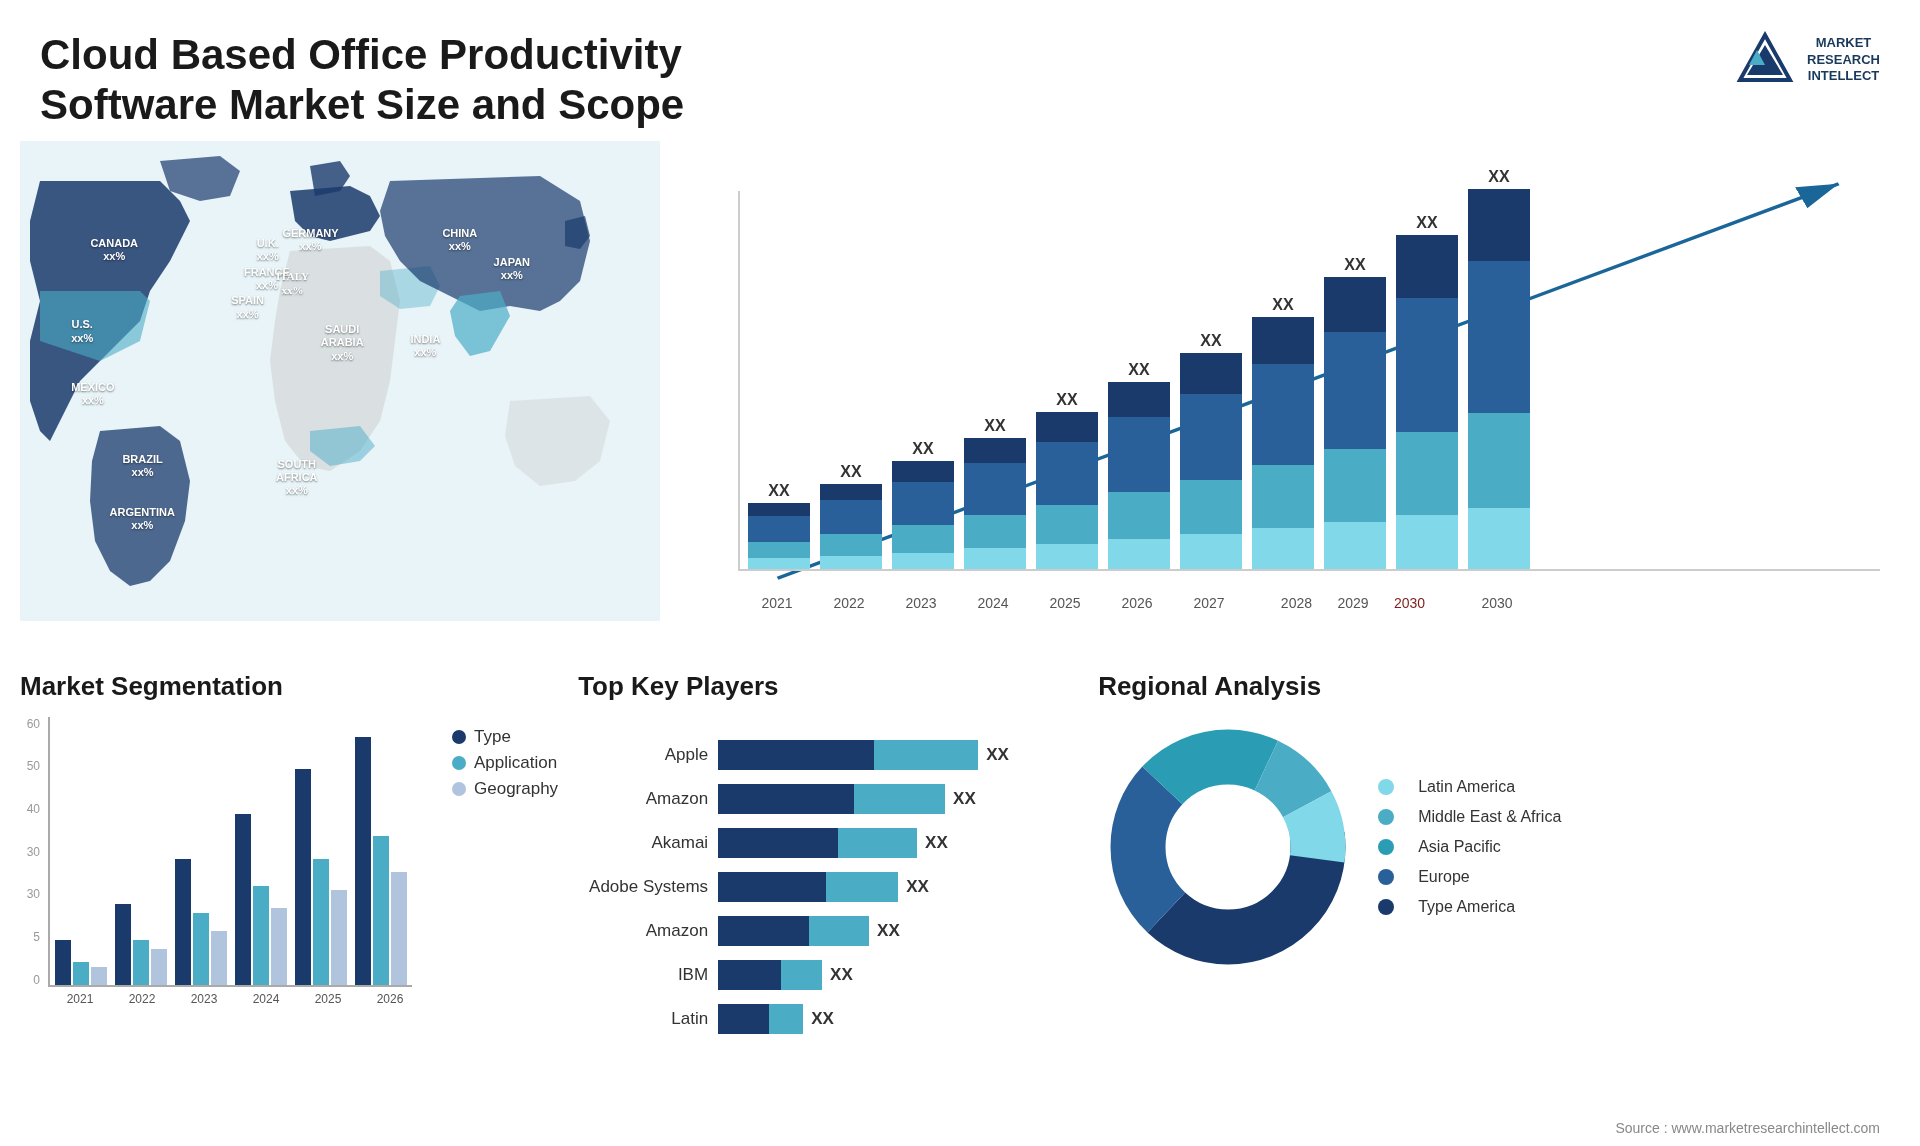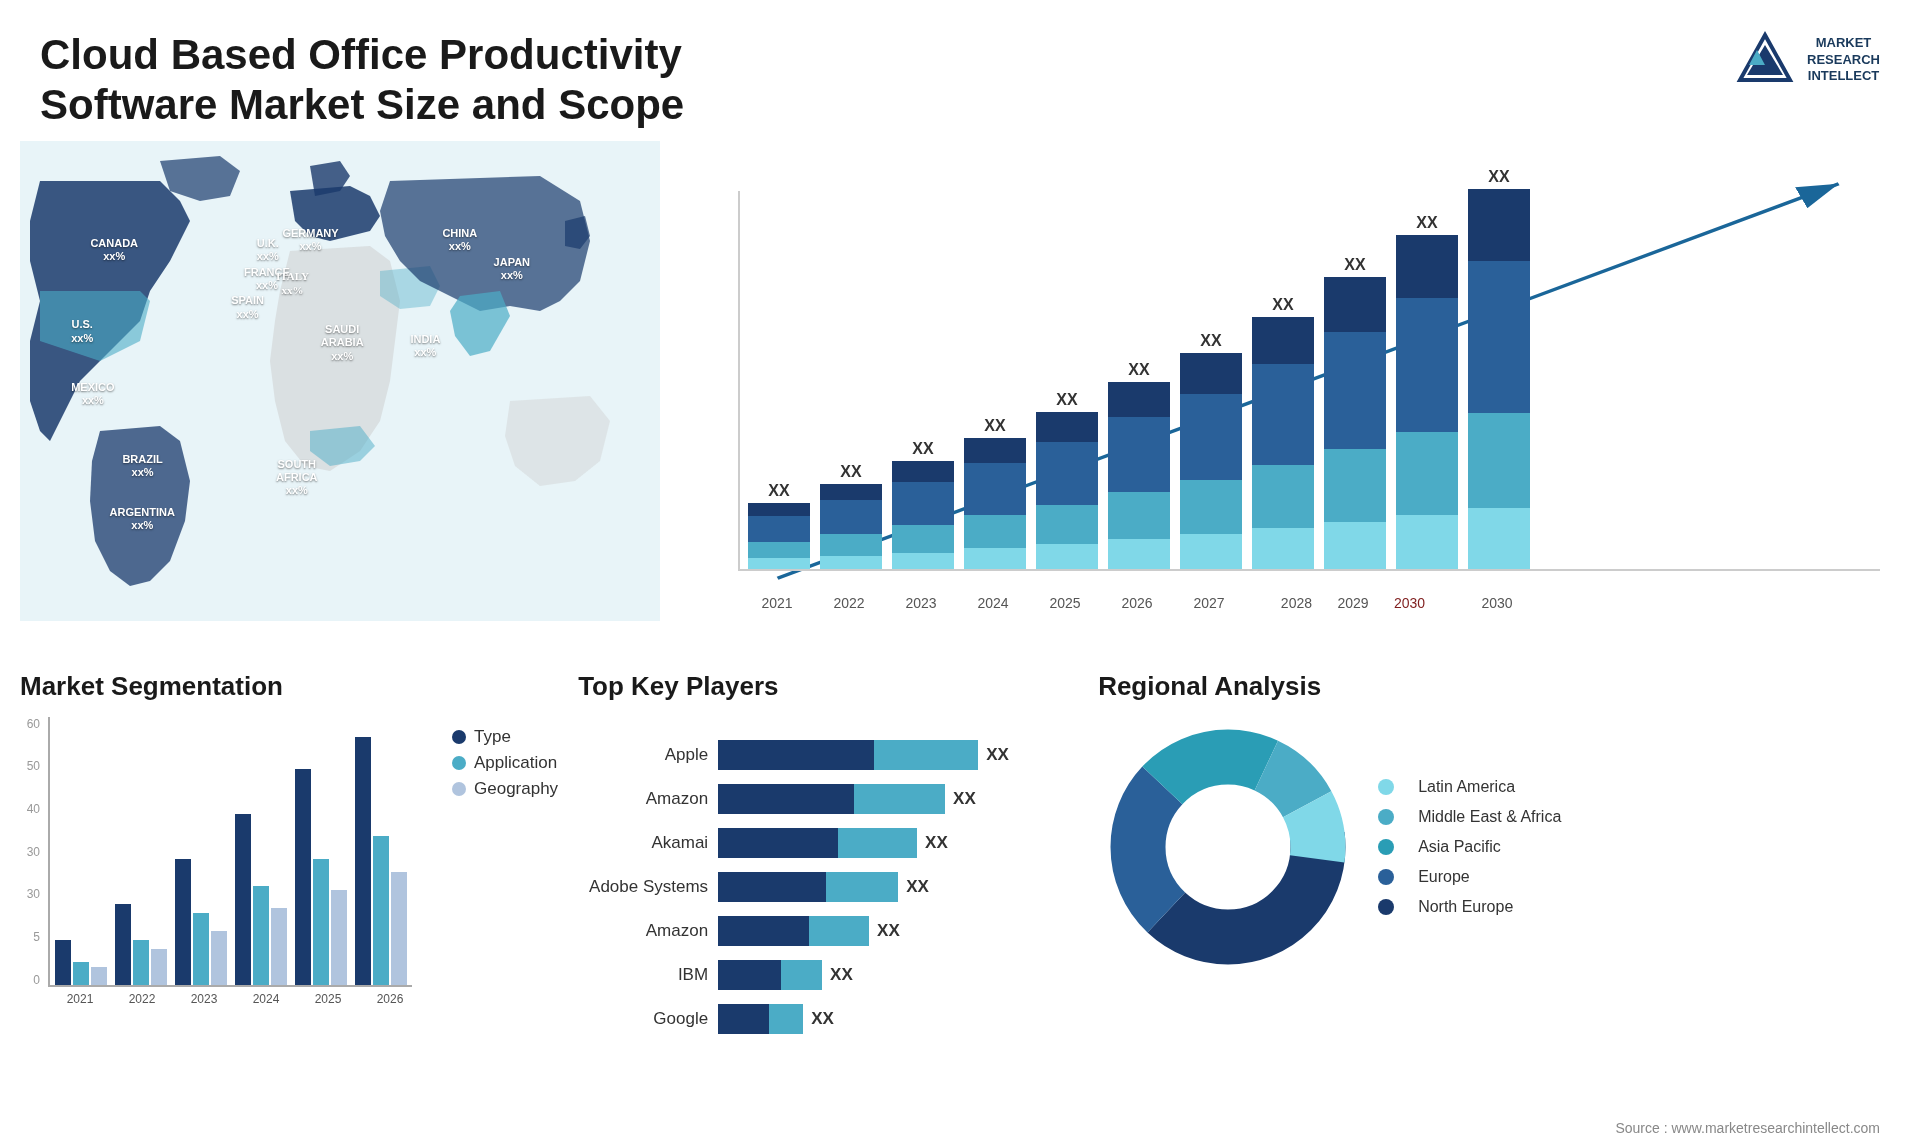--- a/index.html
+++ b/index.html
@@ -514,21 +514,21 @@
           <div style="width: 130px; font-size: 17px; color: rgb(51, 51, 51); text-align: right;">IBM</div>
           <div style="flex: 1 1 0%; height: 30px; display: flex; align-items: center;">
             <div style="display: flex; height: 100%;">
               <div style="width: 62.4px; height: 100%; background: rgb(26, 58, 108);"></div>
               <div style="width: 41.6px; height: 100%; background: rgb(75, 172, 198);"></div>
             </div>
             <span style="font-size: 17px; font-weight: 700; color: rgb(51, 51, 51); margin-left: 8px; line-height: 30px;">XX</span>
           </div>
         </div>
         <div style="display: flex; align-items: center; margin-bottom: 14px; gap: 10px;">
-          <div style="width: 130px; font-size: 17px; color: rgb(51, 51, 51); text-align: right;">Google</div>
+          <div style="width: 130px; font-size: 17px; color: rgb(51, 51, 51); text-align: right;">Latin</div>
           <div style="flex: 1 1 0%; height: 30px; display: flex; align-items: center;">
             <div style="display: flex; height: 100%;">
               <div style="width: 51px; height: 100%; background: rgb(26, 58, 108);"></div>
               <div style="width: 34px; height: 100%; background: rgb(75, 172, 198);"></div>
             </div>
             <span style="font-size: 17px; font-weight: 700; color: rgb(51, 51, 51); margin-left: 8px; line-height: 30px;">XX</span>
           </div>
         </div>
       </div>
   </div>
@@ -562,20 +562,20 @@
         <div class="donut-legend-item">
           <div class="donut-dot" style="background:#2a9db5;"></div>
           <span>Asia Pacific</span>
         </div>
         <div class="donut-legend-item">
           <div class="donut-dot" style="background:#2a6099;"></div>
           <span>Europe</span>
         </div>
         <div class="donut-legend-item">
           <div class="donut-dot" style="background:#1a3a6c;"></div>
-          <span>North Europe</span>
+          <span>Type America</span>
         </div>
       </div>
     </div>
   </div>
 </div>
 
 <div class="source-text">Source : www.marketresearchintellect.com</div>
 
 </body></html>

